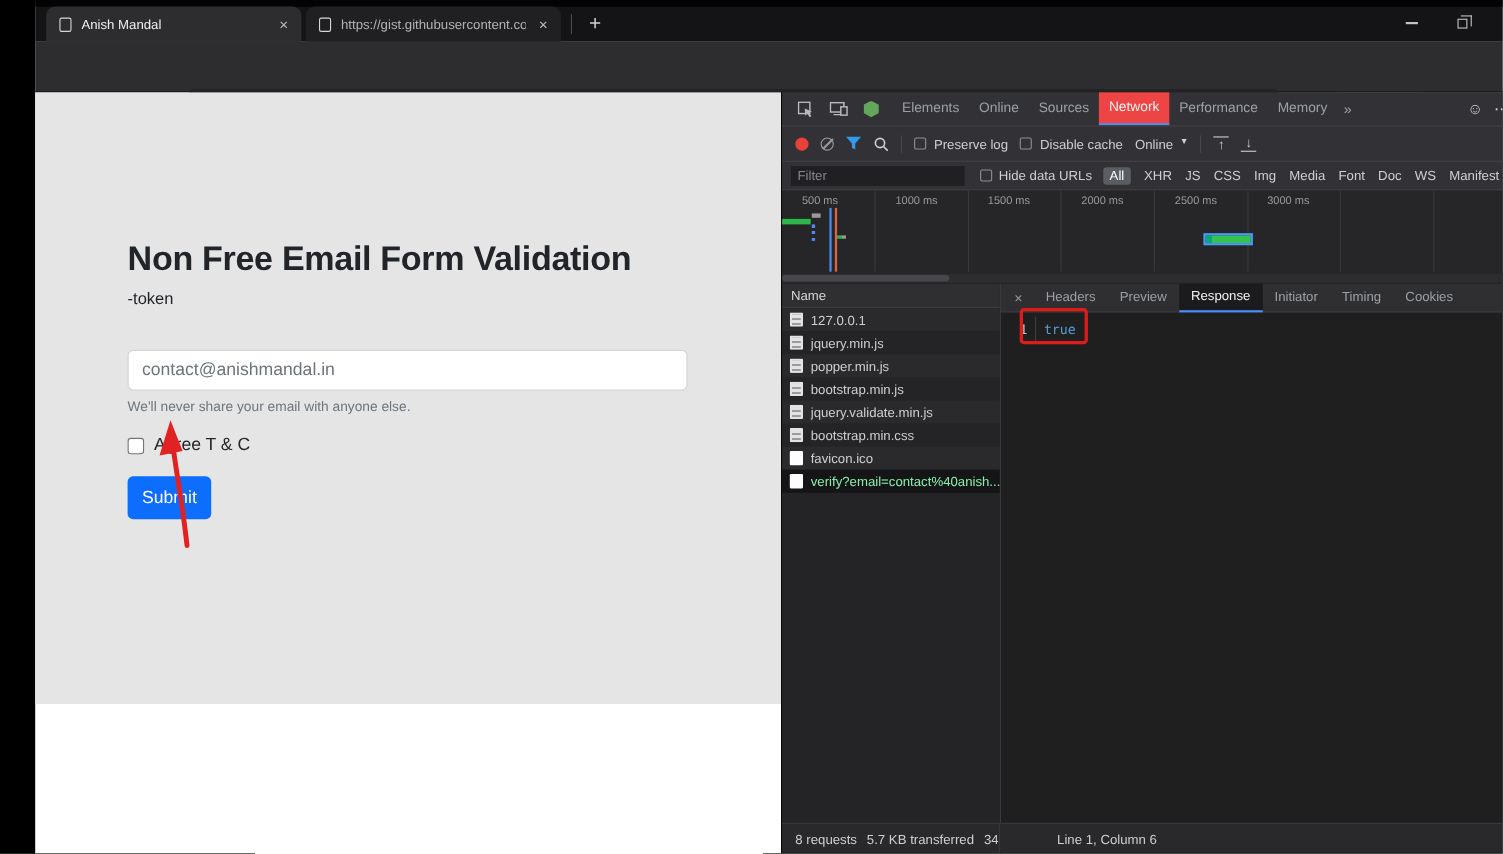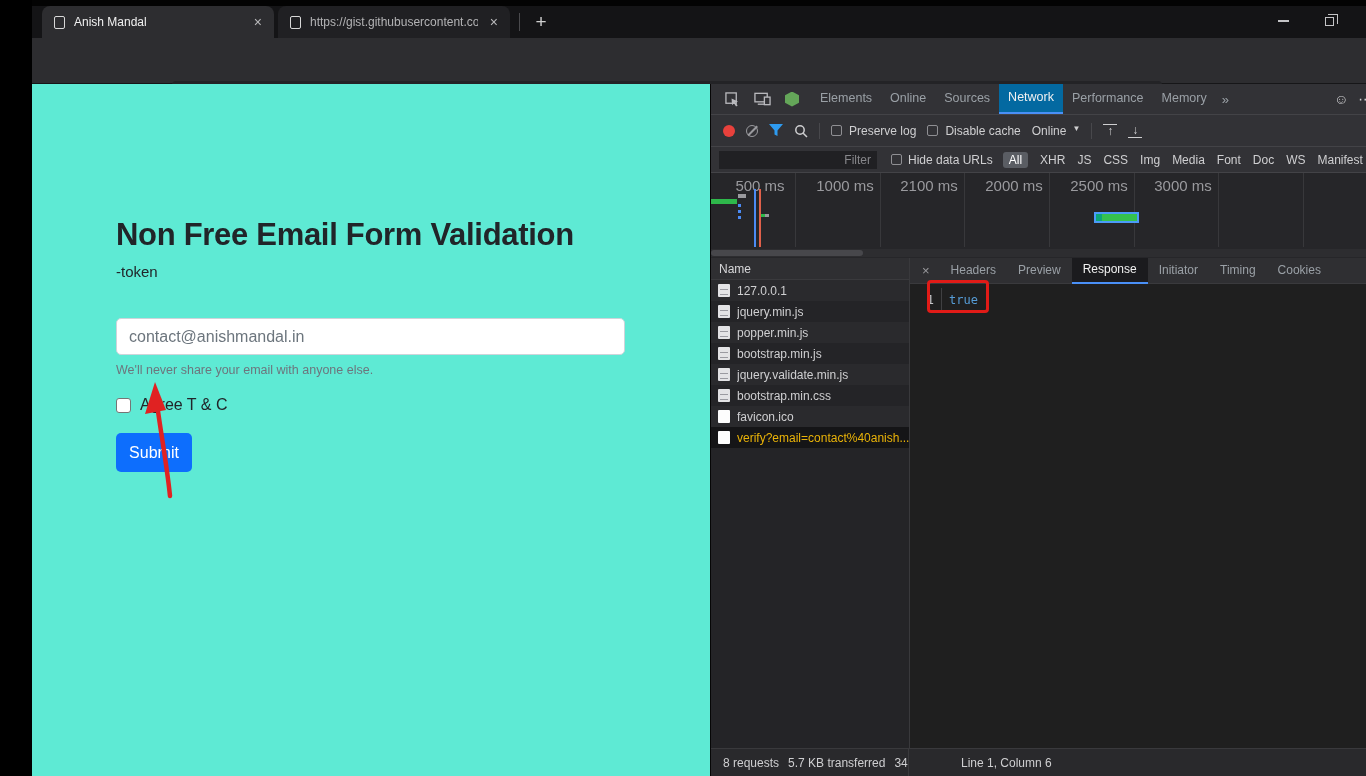--- a/index.html
+++ b/index.html
@@ -31,83 +31,83 @@
   .info-ic { width:16px; height:16px; border:1.4px solid #c9c9cb; border-radius:50%; color:#c9c9cb; font-size:10px; line-height:14px; text-align:center; font-style:italic; margin:0 14px 0 15px; flex:none; }
   .url-host { color:#f2f2f2; font-size:15px; font-weight:700; }
   .url-port { color:#9a9a9c; font-size:15px; }
   .star-btn { margin-left:auto; margin-right:10px; color:#cfcfcf; font-size:16px; padding:3px 8px; border-radius:3px; background:#2b2b2e; }
   .pill-inprivate { position:absolute; left:1171px; top:46px; height:30px; border:1.5px solid #dcdcdc; border-radius:16px; display:flex; align-items:center; padding:0 10px 0 14px; color:#f2f2f2; font-size:13px; }
   .stripes { width:17px; height:14px; border:1.5px solid #e6e6e6; border-radius:2px; margin-left:9px;
     background:repeating-linear-gradient(135deg,#e6e6e6 0 2px,transparent 2px 5px); }
   .glyphbtn { color:#d2d2d4; }
 
   
-  .page { position:absolute; left:0; top:84px; width:678px; height:692px; background:#5eead4; overflow:hidden; }
+  .page { position:absolute; left:0; top:84px; width:678px; height:556px; background:#e5e5e5; overflow:hidden; }
   .h1 { position:absolute; left:84px; top:133px; font-size:31px; font-weight:700; color:#212529; letter-spacing:-0.3px; }
   .token { position:absolute; left:84px; top:179px; font-size:15px; color:#212529; }
   .email-label { position:absolute; left:84px; top:203px; font-size:16px; color:#212529; }
   .email-input { position:absolute; left:84px; top:234px; width:509px; height:37px; border:1px solid #ced4da; border-radius:5px; padding:0 12px; font-size:16px; color:#6c757d; font-family:"Liberation Sans",sans-serif; background:#fff; }
   .email-help { position:absolute; left:84px; top:279px; font-size:12.5px; color:#6d757d; }
   .agree-row { position:absolute; left:84px; top:312px; display:flex; align-items:center; }
   .cb-lg { width:15px; height:15px; border:1px solid #757575; border-radius:3px; background:#fff; }
   .agree-label { font-size:16px; color:#212529; margin-left:9px; }
   .submit-btn { position:absolute; left:84px; top:349px; width:76px; height:39px; background:#0d6efd; border:none; border-radius:5px; color:#fff; font-size:16px; font-family:"Liberation Sans",sans-serif; }
   .arrow-svg { position:absolute; left:98px; top:294px; }
 
   
   .devtools { position:absolute; left:678px; top:84px; width:688px; height:692px; background:#242427; border-left:1px solid #060606; color:#cfcfd1; font-size:12px; }
   .dt-tabbar { position:absolute; left:0; top:0; width:688px; height:30px; background:#323236; display:flex; align-items:center; }
   .dt-ico { width:26px; height:26px; display:flex; align-items:center; justify-content:center; flex:none; }
   .hexagon { width:14px; height:15px; background:#64a659; clip-path:polygon(50% 0,100% 25%,100% 75%,50% 100%,0 75%,0 25%); }
   .dt-tab { height:30px; line-height:29px; padding:0 9px; color:#9aa0a6; font-size:12.5px; white-space:nowrap; }
-  .dt-tab.active { background:#0369a1; color:#f1f1f1; border-bottom:2px solid #4a90f7; line-height:27px; }
+  .dt-tab.active { background:#ef4444; color:#f1f1f1; border-bottom:2px solid #4a90f7; line-height:27px; }
   .dt-chevron { color:#9aa0a6; font-size:13px; padding:0 6px; }
   .dt-right { margin-left:auto; display:flex; align-items:center; gap:4px; padding-right:8px; }
   .dt-actionbar { position:absolute; left:0; top:30px; width:688px; height:32px; background:#323236; border-top:1px solid #434347; display:flex; align-items:center; gap:11px; padding-left:12px; }
   .rec-dot { width:12px; height:12px; border-radius:50%; background:#e8413c; flex:none; }
   .clear-ic { width:12px; height:12px; border:1.5px solid #9a9a9e; border-radius:50%; position:relative; flex:none; }
   .clear-ic::before { content:""; position:absolute; left:-1px; top:4.5px; width:13px; height:1.5px; background:#9a9a9e; transform:rotate(-45deg); }
   .cb-sm { width:11px; height:11px; border:1px solid #8f8f93; border-radius:2px; background:transparent; flex:none; }
   .tool-label { white-space:nowrap; margin-left:-4px;text-align:center; }
   .throttle { display:flex; align-items:flex-start; gap:6px; white-space:nowrap; }
   .caret { font-size:8px; color:#cfcfd1; }
   .vdiv { width:1px; height:16px; background:#48484c; flex:none; }
   .haricon { position:relative; width:14px; height:14px; display:flex; align-items:center; justify-content:center; font-size:12px; color:#cfcfd1; }
   .haricon.imp { border-top:1.5px solid #cfcfd1; }
   .haricon.exp { border-bottom:1.5px solid #cfcfd1; }
   .gear { margin-left:auto; margin-right:12px; font-size:15px; color:#cfcfd1; }
   .dt-filterbar { position:absolute; left:0; top:62px; width:688px; height:26px; background:#323236; border-top:1px solid #434347; display:flex; align-items:center; padding-left:8px; }
-  .filter-input { width:158px; height:18px; background:#202023; border:none; color:#cfcfd1; font-size:12px; padding:0 6px; font-family:"Liberation Sans",sans-serif;text-align:right; }
+  .filter-input { width:158px; height:18px; background:#202023; border:none; color:#cfcfd1; font-size:12px; padding:0 6px; font-family:"Liberation Sans",sans-serif; }
   .filter-input::placeholder { color:#87878b; }
   .pills { display:flex; align-items:center; gap:12px; margin-left:10px; }
   .pill { color:#cfcfd1; white-space:nowrap; }
   .pill.active { background:#5a5d63; color:#fff; border-radius:3px; padding:1px 6px; }
   .hide-label { margin-left:6px; white-space:nowrap; }
 
   .dt-overview { position:absolute; left:0; top:88px; width:688px; height:86px; background:#262629; border-top:1px solid #434347; overflow:hidden; }
   .gl { position:absolute; top:0; width:1px; height:74px; background:#38383b; }
-  .tl-label { position:absolute; top:4px; width:62px; text-align:center; font-size:15px; color:#9a9a9e; }
+  .tl-label { position:absolute; top:4px; width:62px; text-align:left; font-size:10px; color:#9a9a9e; }
   .ov-scroll { position:absolute; left:0; top:76px; width:688px; height:8px; background:#2d2d30; }
   .ov-thumb { position:absolute; left:0; top:1px; width:152px; height:6px; background:#47474b; border-radius:3px; }
   .bar-green1 { position:absolute; left:0; top:26px; width:26px; height:5px; background:#2eb84b; }
   .bar-gray1 { position:absolute; left:27px; top:21px; width:8px; height:4px; background:#9a9a9e; }
   .dash-blue { position:absolute; left:27px; top:31px; width:3px; height:15px;
     background:repeating-linear-gradient(180deg,#4b8bf5 0 3px,transparent 3px 6px); }
   .vline-blue { position:absolute; left:43px; top:16px; width:2px; height:58px; background:#4b8bf5; }
   .vline-red { position:absolute; left:48px; top:16px; width:2px; height:58px; background:#e0604a; }
   .tick-sm { position:absolute; left:50px; top:41px; width:8px; height:3px; background:linear-gradient(90deg,#2eb84b 0 4px,#9a9a9e 4px); }
   .bar-selected { position:absolute; left:383px; top:39px; width:45px; height:11px; border:2px solid #4b9bf8;
     background:linear-gradient(90deg,#0ca678 0 6px,#35c24e 6px); }
 
   .dt-namepanel { position:absolute; left:0; top:174px; width:198px; height:490px; background:#242427; overflow:hidden; }
   .name-header { height:22px; line-height:22px; padding-left:8px; background:#2f2f32; border-bottom:1px solid #3a3a3d; color:#d6d6d8; }
   .req-row { height:21px; display:flex; align-items:center; padding-left:7px; white-space:nowrap; overflow:hidden; color:#cfcfd1; }
   .req-row:nth-child(even) { background:#2a2a2d; }
   .req-row:nth-child(odd) { background:#242427; }
-  .req-row.selected { background:#151517; color:#eab308; }
+  .req-row.selected { background:#151517; color:#86efac; }
   .fico { width:12px; height:13px; margin-right:7px; flex:none; border-radius:1px; }
   .fico.doc { background:#e3e3e5; background-image:repeating-linear-gradient(180deg,transparent 0 3px,#9a9aa0 3px 4.5px); background-size:8px 10px; background-position:2px 2px; background-repeat:no-repeat; }
   .fico.plain { background:#fdfdfd; }
   .req-name { overflow:hidden; text-overflow:clip; white-space:nowrap; }
   .dt-vdivider { position:absolute; left:198px; top:174px; width:1px; height:518px; background:#39393c; }
 
   .dt-detail { position:absolute; left:199px; top:174px; width:489px; height:490px; background:#1f1f1f; }
   .detail-tabbar { height:26px; background:#2f2f32; border-bottom:1px solid #3a3a3d; display:flex; align-items:center; }
   .detail-close { color:#9a9a9e; font-size:13px; padding:0 10px 0 12px; }
   .detail-tab { height:26px; line-height:25px; padding:0 11px; color:#9aa0a6; font-size:12px; }
@@ -279,21 +279,21 @@
       <div class="gl" style="left:84px;"></div>
         <div class="gl" style="left:169px;"></div>
       <div class="gl" style="left:253px;"></div>
         <div class="gl" style="left:338px;"></div>
       <div class="gl" style="left:423px;"></div>
         <div class="gl" style="left:507px;"></div>
       <div class="gl" style="left:592px;"></div>
         <div class="gl" style="left:677px;"></div>
       <span class="tl-label" style="left:18px;">500 ms</span>
       <span class="tl-label" style="left:103px;">1000 ms</span>
-      <span class="tl-label" style="left:187px;">2100 ms</span>
+      <span class="tl-label" style="left:187px;">1500 ms</span>
       <span class="tl-label" style="left:272px;">2000 ms</span>
       <span class="tl-label" style="left:357px;">2500 ms</span>
       <span class="tl-label" style="left:441px;">3000 ms</span>
       <div class="bar-green1"></div>
       <div class="bar-gray1"></div>
       <div class="dash-blue"></div>
       <div class="vline-blue"></div>
       <div class="vline-red"></div>
       <div class="tick-sm"></div>
       <div class="bar-selected"></div>

